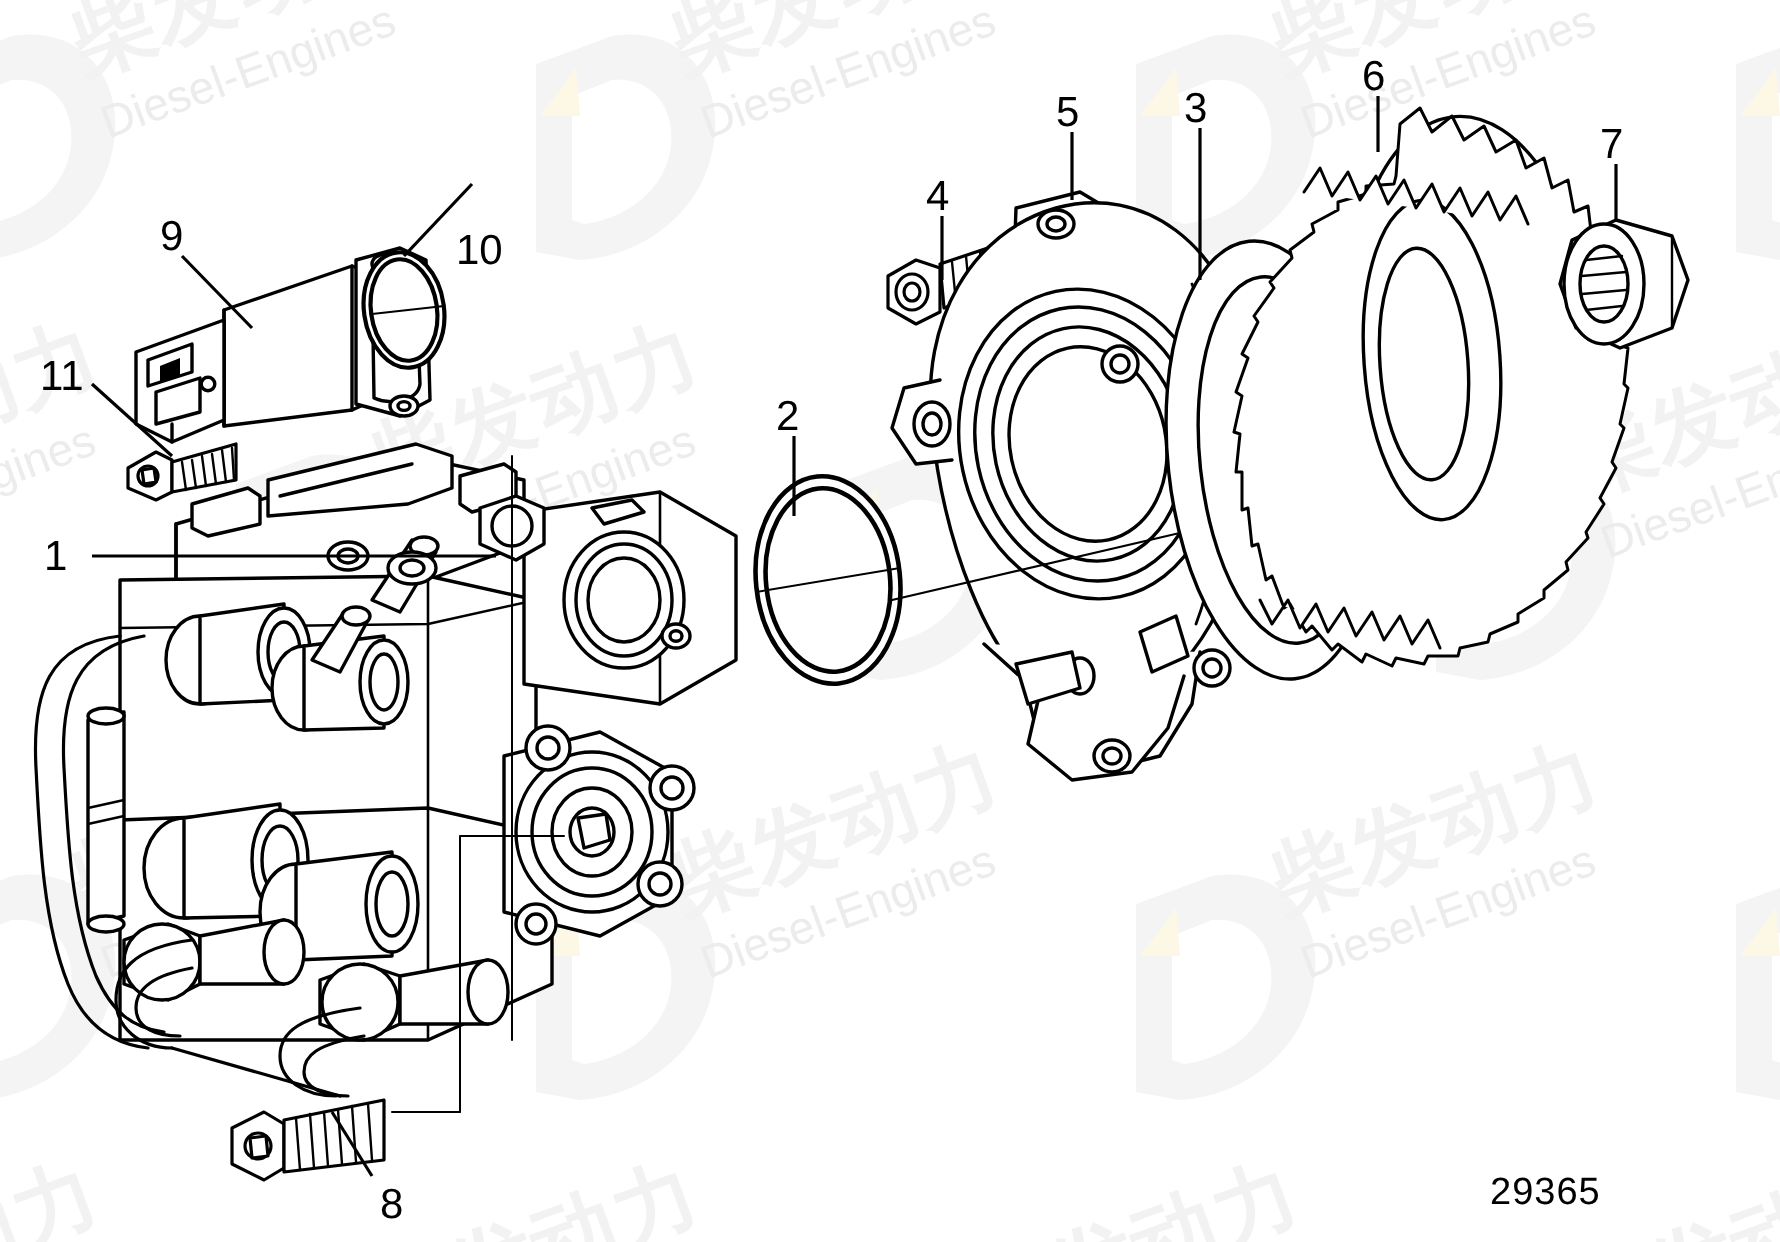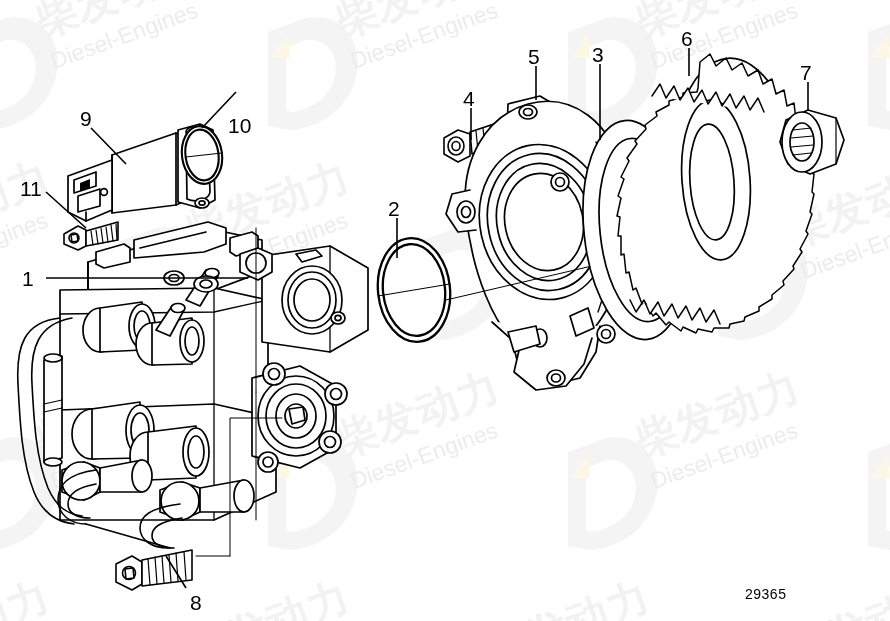--- a/index.html
+++ b/index.html
@@ -18,21 +18,21 @@
          font-family:"Liberation Sans",sans-serif;}
 
   
   #art{position:absolute;inset:0;z-index:2;}
   #art svg{display:block;}
 
   
   .callout{position:absolute;z-index:4;font-family:"Liberation Sans",sans-serif;
            font-size:21px;color:#000;line-height:1;}
   .figno{position:absolute;z-index:4;font-family:"Liberation Sans",sans-serif;
-         font-size:14px;color:#000;letter-spacing:.5px;}
+         font-size:19px;color:#000;letter-spacing:.5px;}
 </style>
 </head>
 <body>
 
 <div id="stage">
 
   <div id="wm">
       <div class="wm-tile" style="left: -40px; top: -30px;">
         <svg class="wm-logo" viewBox="0 0 104 116">
           <path d="M8 112 L8 18 L46 4 C 84 -2 104 30 96 62 C 90 92 62 114 30 116 Z" fill="#f4f4f4"></path>

